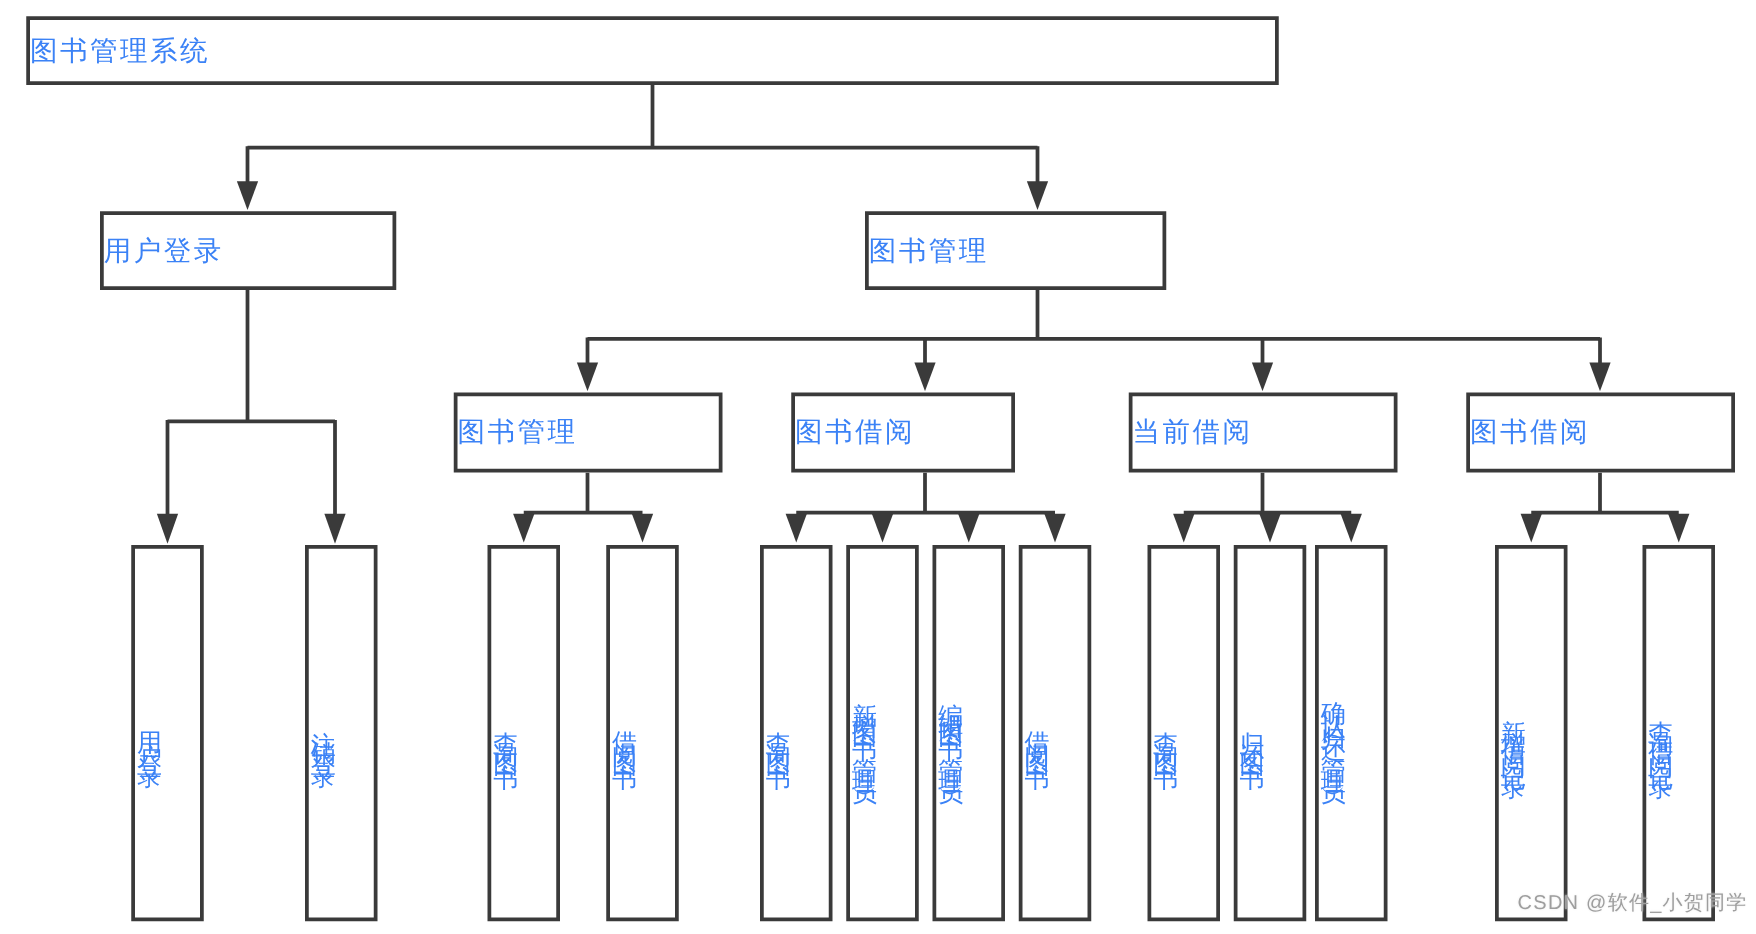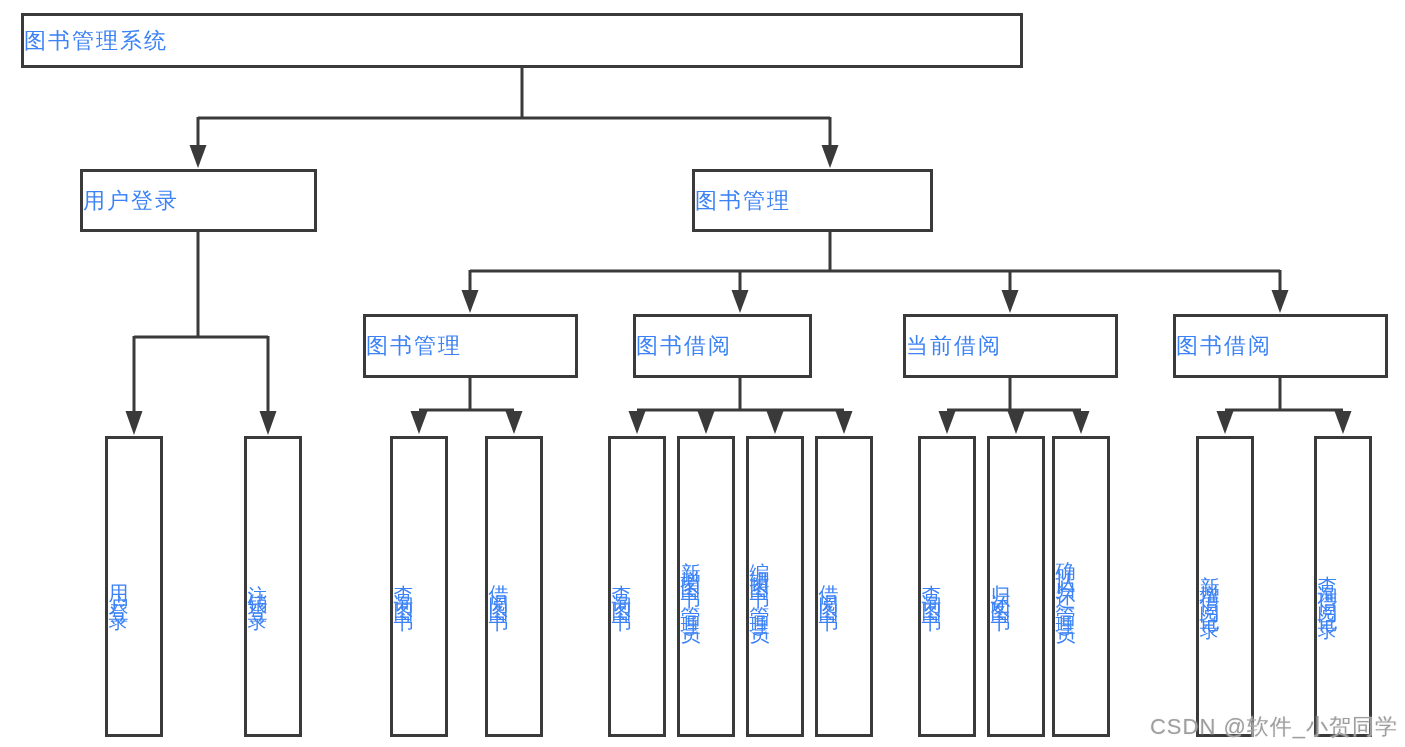--- a/index.html
+++ b/index.html
@@ -43,21 +43,21 @@
     font-size: 20px;
     letter-spacing: 9px;
     line-height: 1.1;
     white-space: nowrap;
   }
   .watermark {
     position: absolute;
     top: 712px;
     right: 7px;
     z-index: 3;
-    font-size: 22px;
+    font-size: 16px;
     color: #9e9e9e;
     letter-spacing: 1px;
     text-shadow: 0 0 2px #e8e8e8;
     white-space: nowrap;
   }
 </style>
 </head>
 <body>
 
 <div class="canvas">

